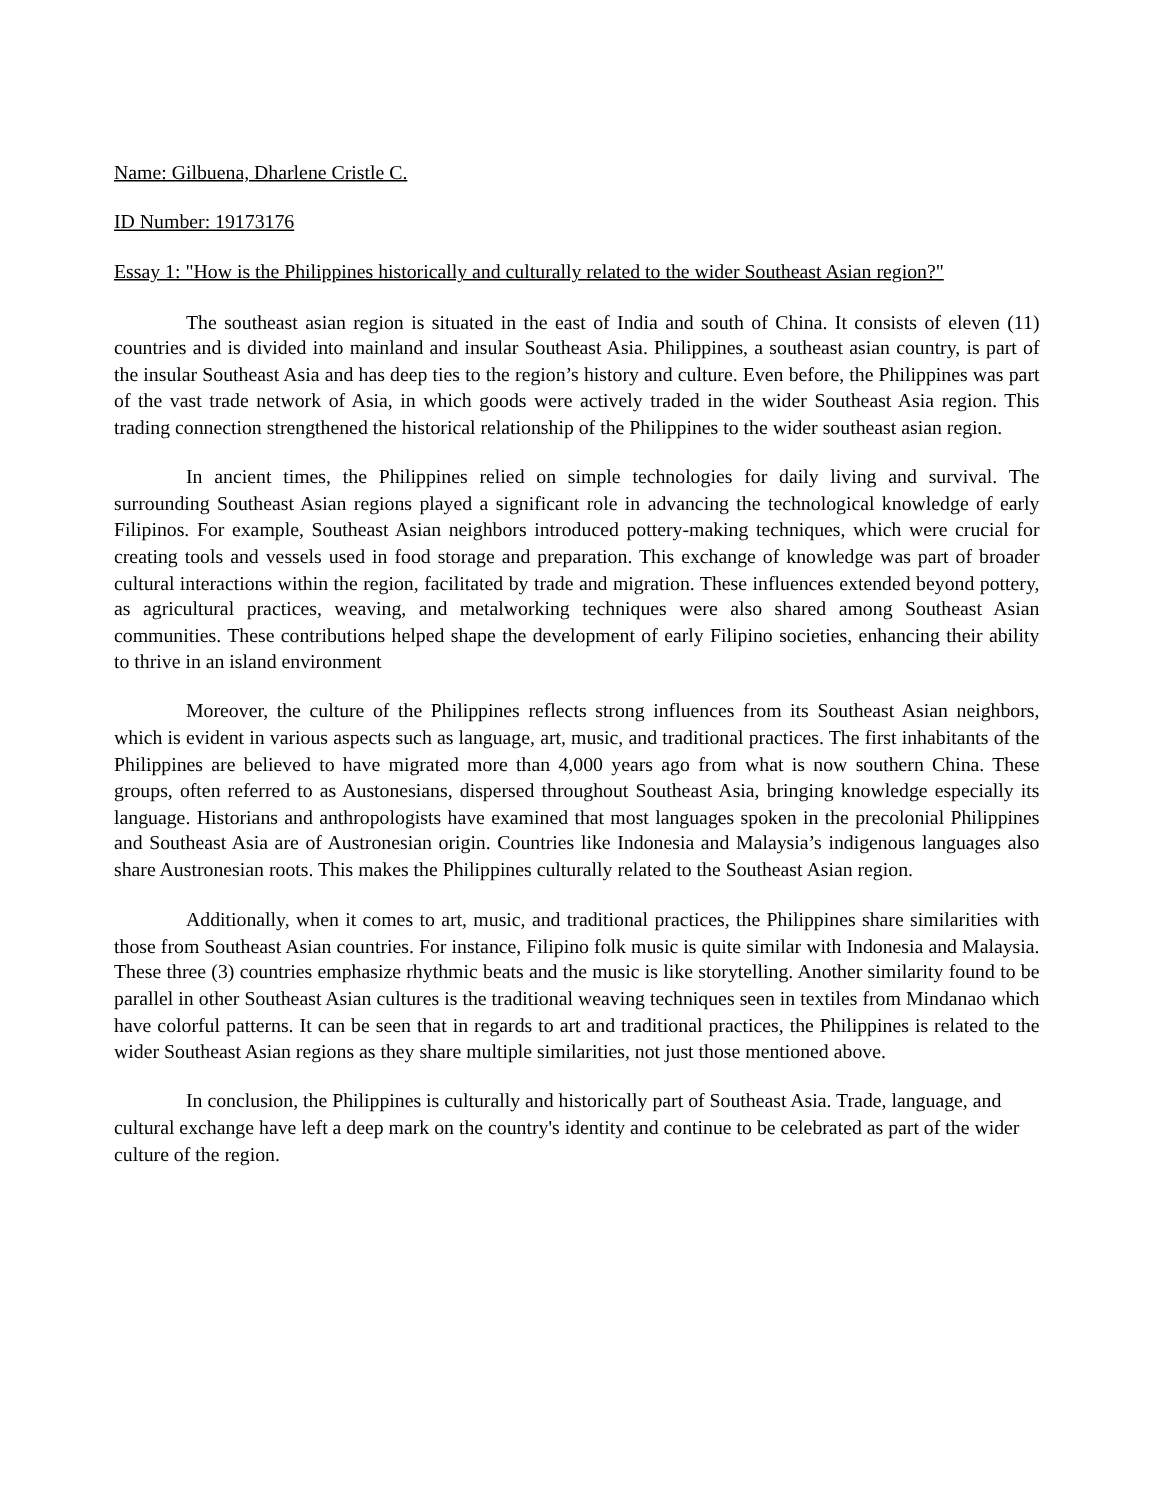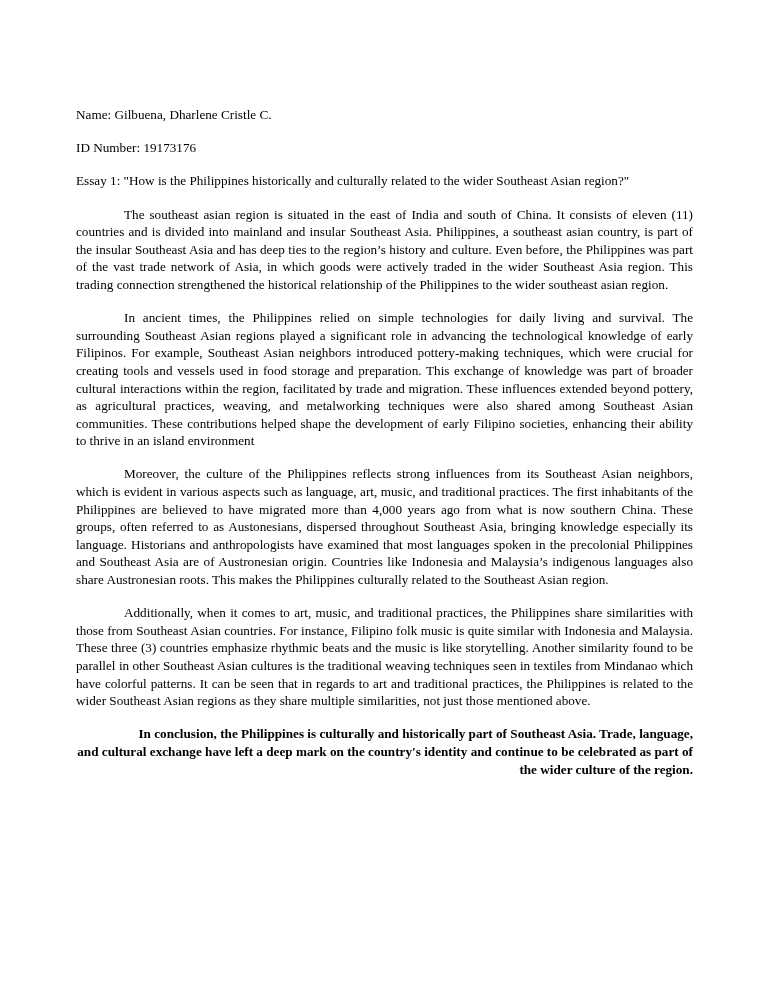--- a/index.html
+++ b/index.html
@@ -19,29 +19,29 @@
       top: 106px;
       width: 617px;
       font-family: "Liberation Serif", "DejaVu Serif", serif;
       font-size: 13.2px;
       line-height: 17.6px;
       color: #000000;
     }
     .meta-line {
       margin: 0 0 15.6px 0;
       white-space: nowrap;
+      text-decoration: underline;
     }
     .para {
       margin: 0 0 15.6px 0;
       text-align: justify;
       text-indent: 48px;
     }
     .para.last {
-      text-align: right;
-      font-weight: bold;
+      text-align: left;
     }
   </style>
 </head>
 <body>
 
 <div class="page">
   <p class="meta-line">Name: Gilbuena, Dharlene Cristle C.</p>
   <p class="meta-line">ID Number: 19173176</p>
   <p class="meta-line">Essay 1: "How is the Philippines historically and culturally related to the wider Southeast Asian region?"</p>
 

